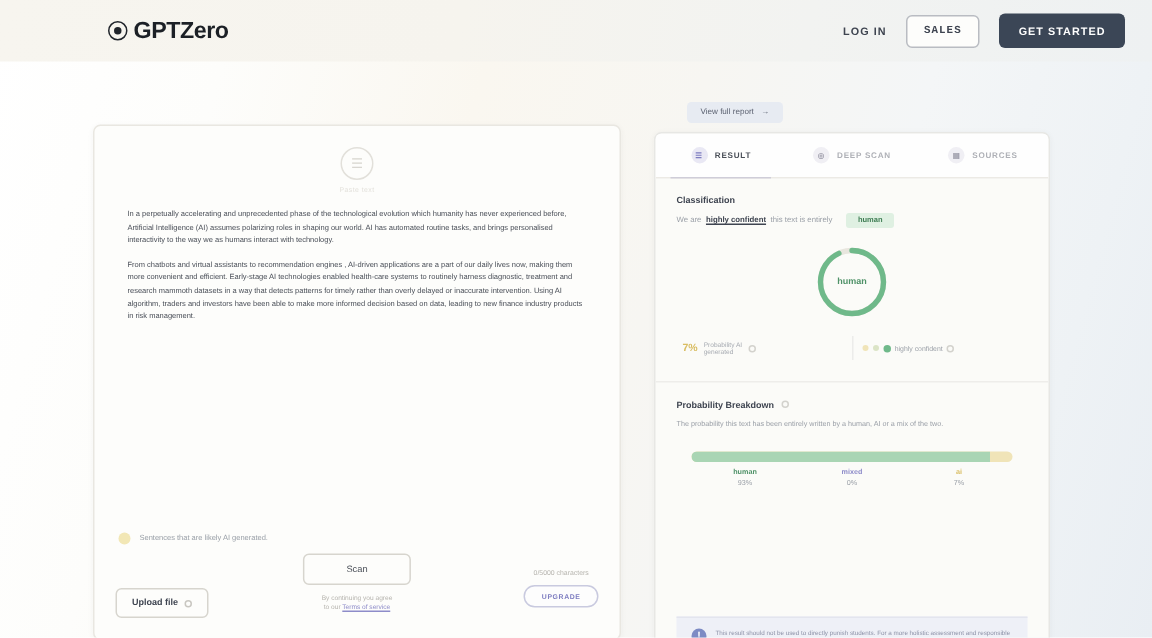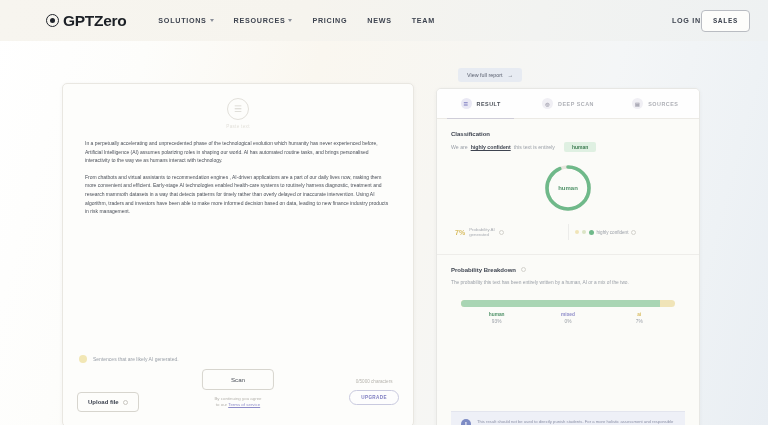--- a/index.html
+++ b/index.html
@@ -10,21 +10,21 @@
   }
   body {
     background: linear-gradient(105deg, #ffffff 0%, #fdfdfb 18%, #faf7f0 38%, #f7f6f2 55%, #f4f6f7 72%, #eef2f5 88%, #e9eef3 100%);
     position: relative;
   }
   
   .header {
     height: 41px;
     display: flex;
     align-items: center;
-    padding: 0 18px 0 46px;
+    padding: 0 18px 0 72px;
     background: linear-gradient(100deg,#f7f5ef 0%, #f6f4ee 40%, #f2f3f1 70%, #eef1f2 100%);
     position: relative;
     z-index: 20;
   }
   .brand { display: flex; align-items: center; gap: 4px; }
   .brand-mark {
     width: 13px; height: 13px; border-radius: 50%;
     border: 1.6px solid #20242b;
     position: relative;
     display: inline-block;
@@ -41,21 +41,21 @@
   .nav { display: flex; align-items: center; gap: 20px; margin-left: 32px; }
   .nav-item {
     font-size: 7.2px; font-weight: 700; color: #3e4450;
     letter-spacing: 0.7px; display:flex; align-items:center; gap:3px;
     cursor: pointer; white-space: nowrap;
   }
   .caret {
     width:0;height:0;border-left:2.5px solid transparent;border-right:2.5px solid transparent;
     border-top:3px solid #8a8f99; display:inline-block;
   }
-  .header-right { margin-left: auto; display:flex; align-items:center; }
+  .header-right { margin-left: auto; display:flex; align-items:center; gap: 13px; }
   .login {
     font-size: 7.2px; font-weight: 700; color: #3e4450; letter-spacing: 0.7px; cursor:pointer;
   }
   .sales-btn {
     font-size: 7.2px; font-weight: 700; color: #3e4450; letter-spacing: 0.7px;
     border: 1px solid #b9bcc2; border-radius: 4px;
     padding: 6px 11px; background: #fdfdfb; cursor: pointer; font-family: Liberation Mono, monospace;
   }
   .get-started {
     font-size: 7.2px; font-weight: 700; color: #ffffff; letter-spacing: 0.7px;
@@ -205,42 +205,24 @@
   .fn-txt { font-size:4.2px; line-height:6px; color:#8b90a6; }
 </style>
 </head>
 <body>
 
 <div class="header">
   <div class="brand">
     <span class="brand-mark"></span>
     <span class="brand-text">GPTZero</span>
   </div>
-  <div class="nav">
-    <div class="nav-item">
-      <span>SOLUTIONS</span>
-      <span class="caret"></span>
-    </div>
-    <div class="nav-item">
-      <span>RESOURCES</span>
-      <span class="caret"></span>
-    </div>
-    <div class="nav-item">
-      <span>PRICING</span>
-    </div>
-    <div class="nav-item">
-      <span>NEWS</span>
-    </div>
-    <div class="nav-item">
-      <span>TEAM</span>
-    </div>
-  </div>
   <div class="header-right">
     <div class="login">LOG IN</div>
     <div class="sales-btn">SALES</div>
+    <div class="get-started">GET STARTED</div>
   </div>
 </div>
 
 <div class="stage">
 
   <div class="left-card">
     <div class="ghost-zone">
       <div class="ghost-circle">
           <span>☰</span>
         </div>

